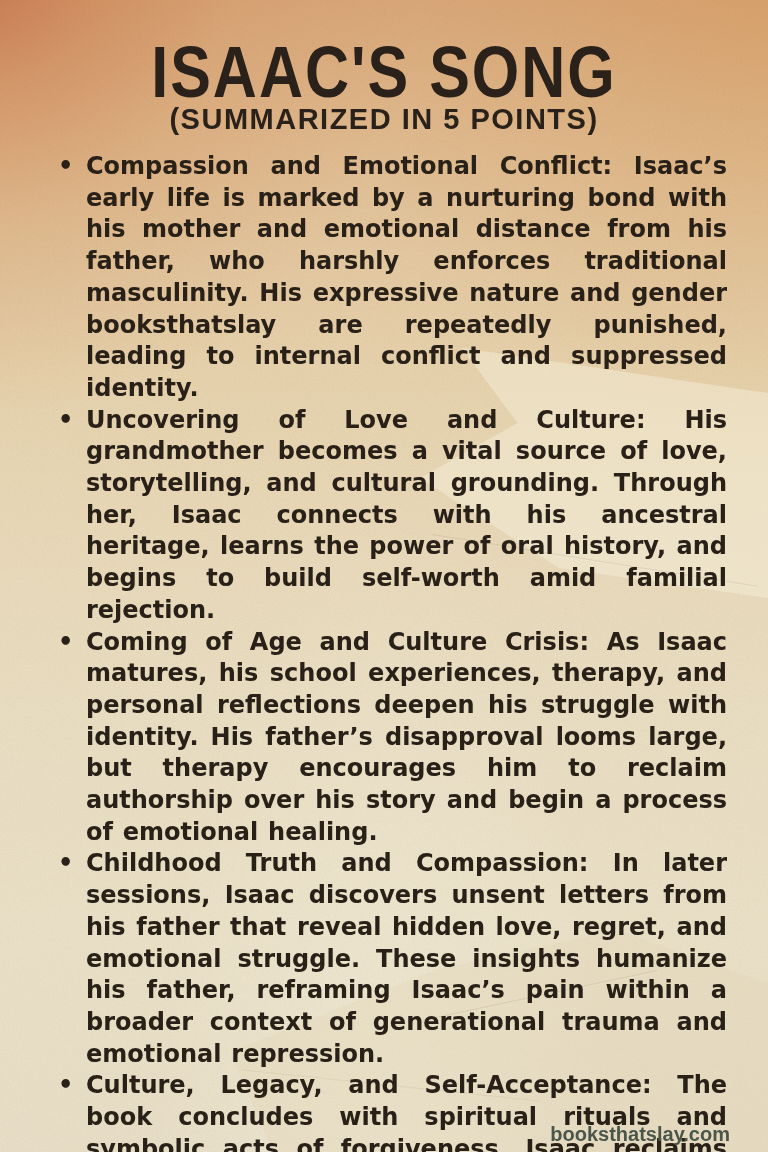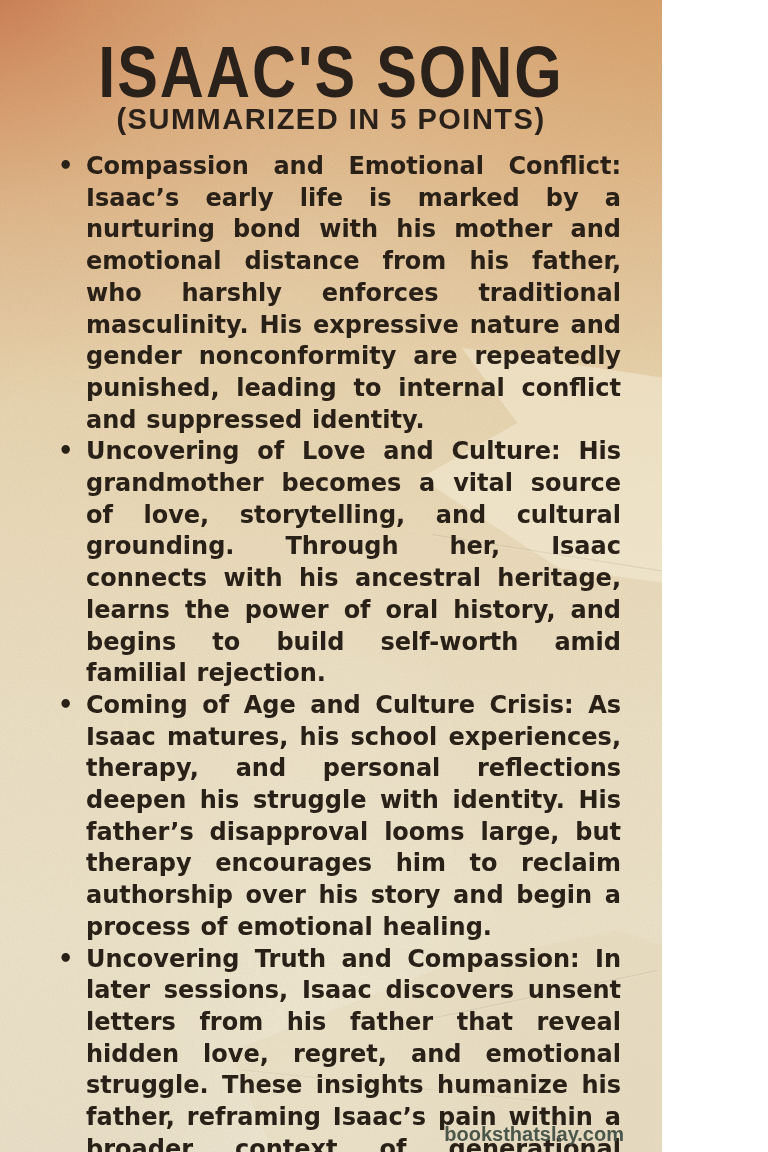--- a/index.html
+++ b/index.html
@@ -1,19 +1,19 @@
 <!DOCTYPE html>
 <html><head>
 <meta charset="utf-8">
 <style>
   html,body{margin:0;padding:0;}
   body{width:768px;height:1152px;overflow:hidden;}
   .page{
     position:relative;
-    width:662px;height:1152px;
+    width:768px;height:1152px;
     overflow:hidden;
     font-family:"DejaVu Sans",sans-serif;
     background:
       radial-gradient(circle at -4% -3%, rgba(187,80,45,.55) 0%, rgba(200,110,60,.38) 9%, rgba(210,140,85,.22) 18%, rgba(210,140,85,0) 32%),
       radial-gradient(circle at 104% -4%, rgba(214,150,80,.40) 0%, rgba(214,150,80,.18) 16%, rgba(214,150,80,0) 34%),
       radial-gradient(ellipse at 50% 118%, rgba(255,252,240,.35) 0%, rgba(255,252,240,0) 45%),
       linear-gradient(180deg,#dcab7e 0%,#e2ba8e 9%,#e6c9a1 20%,#e9d5b0 32%,#ebdcbc 46%,#ece1c6 62%,#ede4cb 80%,#ebe2cb 100%);
   }
   .texture{position:absolute;inset:0;opacity:.30;mix-blend-mode:multiply;pointer-events:none;}
   .patch{position:absolute;pointer-events:none;}
@@ -94,33 +94,33 @@
   <div class="crease crease3"></div>
 
   <div class="header">
     <h1 class="title">ISAAC'S SONG</h1>
     <h2 class="subtitle">(SUMMARIZED IN 5 POINTS)</h2>
   </div>
 
   <ul class="points">
     <li>
       <span class="bullet">•</span>
-      <span class="point-text"><span>Compassion and Emotional Conflict:</span> <span>Isaac’s early life is marked by a nurturing bond with his mother and emotional distance from his father, who harshly enforces traditional masculinity. His expressive nature and gender nonconformity are repeatedly punished, leading to internal conflict and suppressed identity.</span></span>
+      <span class="point-text"><span>Compassion and Emotional Conflict:</span> <span>Isaac’s early life is marked by a nurturing bond with his mother and emotional distance from his father, who harshly enforces traditional masculinity. His expressive nature and gender booksthatslay are repeatedly punished, leading to internal conflict and suppressed identity.</span></span>
     </li>
     <li>
       <span class="bullet">•</span>
       <span class="point-text"><span>Uncovering of Love and Culture:</span> <span>His grandmother becomes a vital source of love, storytelling, and cultural grounding. Through her, Isaac connects with his ancestral heritage, learns the power of oral history, and begins to build self-worth amid familial rejection.</span></span>
     </li>
     <li>
       <span class="bullet">•</span>
       <span class="point-text"><span>Coming of Age and Culture Crisis:</span> <span>As Isaac matures, his school experiences, therapy, and personal reflections deepen his struggle with identity. His father’s disapproval looms large, but therapy encourages him to reclaim authorship over his story and begin a process of emotional healing.</span></span>
     </li>
     <li>
       <span class="bullet">•</span>
-      <span class="point-text"><span>Uncovering Truth and Compassion:</span> <span>In later sessions, Isaac discovers unsent letters from his father that reveal hidden love, regret, and emotional struggle. These insights humanize his father, reframing Isaac’s pain within a broader context of generational trauma and emotional repression.</span></span>
+      <span class="point-text"><span>Childhood Truth and Compassion:</span> <span>In later sessions, Isaac discovers unsent letters from his father that reveal hidden love, regret, and emotional struggle. These insights humanize his father, reframing Isaac’s pain within a broader context of generational trauma and emotional repression.</span></span>
     </li>
     <li>
       <span class="bullet">•</span>
       <span class="point-text"><span>Culture, Legacy, and Self-Acceptance:</span> <span>The book concludes with spiritual rituals and symbolic acts of forgiveness. Isaac reclaims his voice as a storyteller, honors his family's complex legacy, and embraces his full identity with compassion, closing the story with peace and purpose.</span></span>
     </li>
   </ul>
 
   <div class="watermark">booksthatslay.com</div>
 
 </div>

